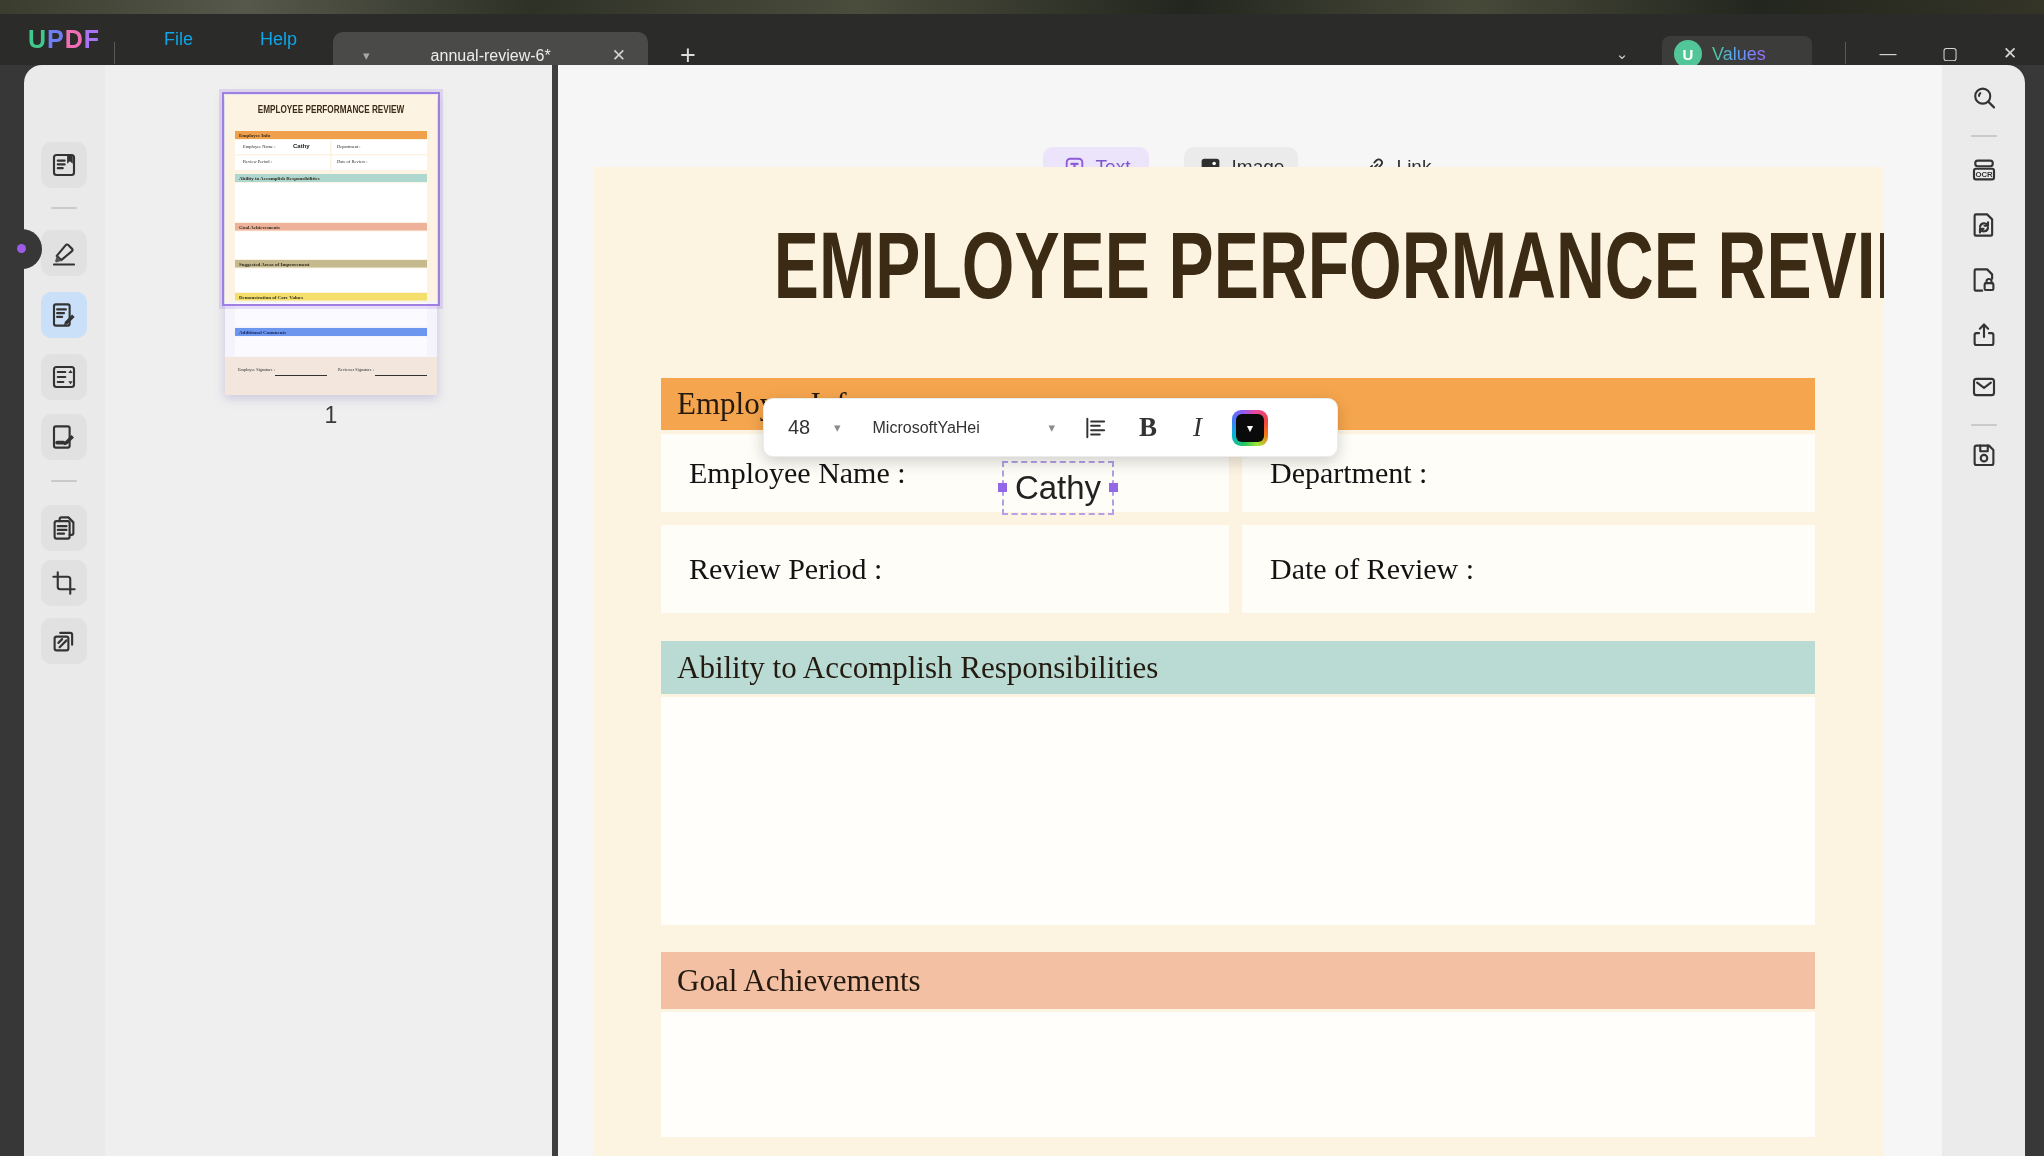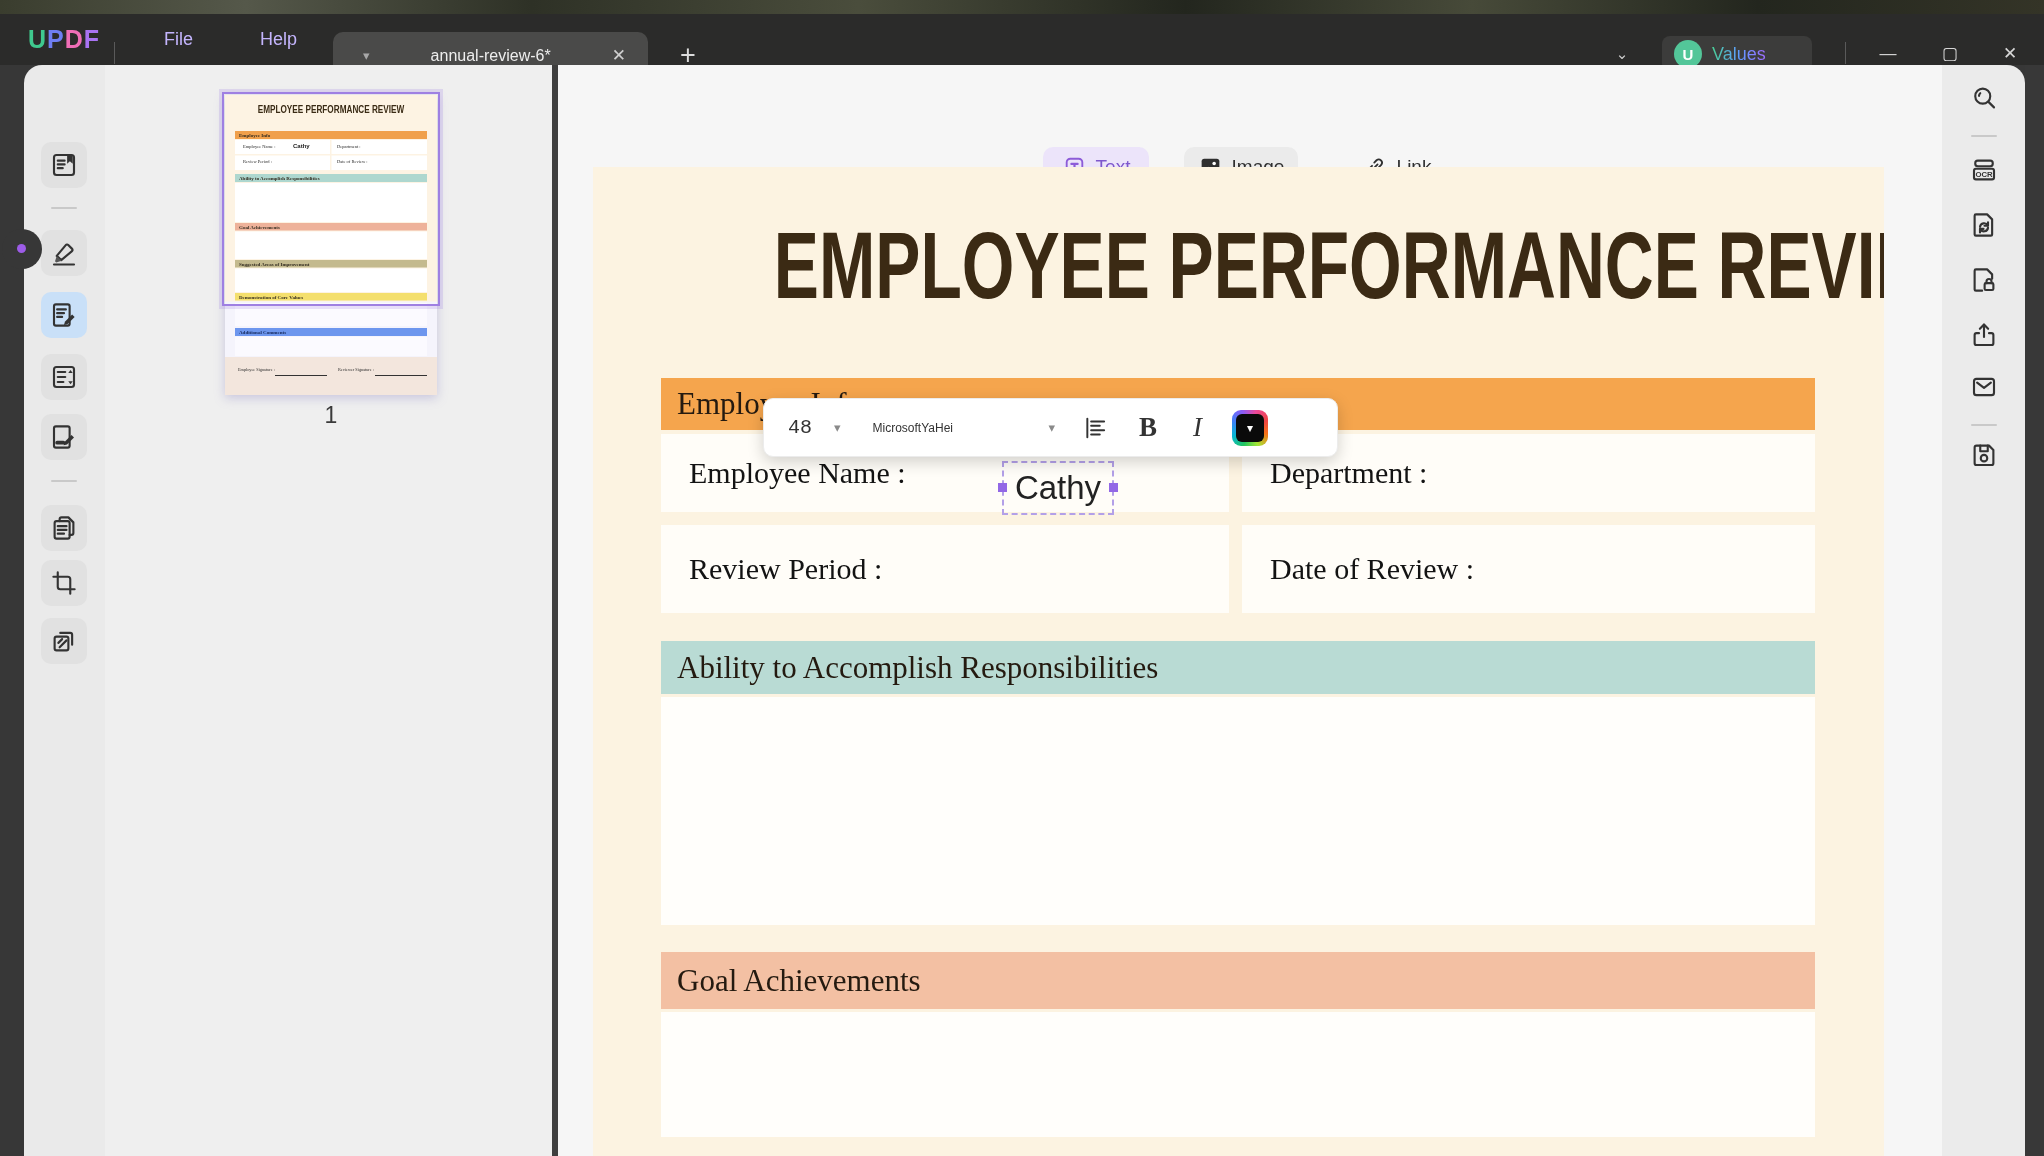--- a/index.html
+++ b/index.html
@@ -9,21 +9,21 @@
 
   
   .desktop{left:0;top:0;width:2044px;height:14px;
     background:linear-gradient(90deg,#3a3d2e,#55584a 12%,#2e3126 26%,#4a4d3c 42%,#23261e 58%,#474a39 72%,#23261e 86%,#343427);}
   .titlebar{left:0;top:14px;width:2044px;height:51px;background:#2b2b2a;}
   .logo{left:28px;top:0;height:51px;display:flex;align-items:center;
     font-size:25px;font-weight:bold;letter-spacing:1px;}
   .logo span{display:inline-block;}
   .lg0{color:#3fc98e}.lg1{color:#6f7ef2}.lg2{color:#ef6eb6}.lg3{color:#a873f2}
   .tb-sep{top:28px;width:1px;height:22px;background:#5a5a5a;}
-  .menu{top:0;height:51px;display:flex;align-items:center;color:#c4b5fd;font-size:18px;padding:0 14px;cursor:default;}
+  .menu{top:0;height:51px;display:flex;align-items:center;color:#0ea5e9;font-size:18px;padding:0 14px;cursor:default;}
   .tab{left:333px;top:18px;width:315px;height:47px;background:#4a4a49;border-radius:10px 10px 0 0;
     display:flex;align-items:center;color:#ededed;font-size:16px;}
   .tab .chev{color:#a8a8a8;font-size:13px;margin-left:30px;}
   .tab .label{flex:1;text-align:center;}
   .tab .close{color:#cfcfcf;font-size:17px;margin-right:22px;}
   .newtab{left:668px;top:18px;width:40px;height:47px;color:#dcdcdc;font-size:27px;font-weight:300;
     display:flex;align-items:center;justify-content:center;}
   .win-chev{left:1602px;top:14px;width:40px;height:51px;display:flex;align-items:center;justify-content:center;color:#cfcfcf;font-size:15px;}
   .upgrade{left:1662px;top:22px;width:150px;height:36px;background:#3c3c3b;border-radius:8px;
     display:flex;align-items:center;}
@@ -95,22 +95,22 @@
     display:flex;align-items:center;justify-content:center;
     font-family:"Liberation Sans",sans-serif;font-size:33px;color:#222;}
   .handle{position:absolute;width:9px;height:9px;background:#9268e6;top:50%;margin-top:-5px;}
   .h-left{left:-6px;} .h-right{right:-6px;}
 
   
   .fmt{left:763px;top:398px;width:573px;height:57px;background:#fff;border-radius:10px;
     border:1px solid #ececec;box-shadow:0 5px 16px rgba(0,0,0,.18);
     display:flex;align-items:center;color:#333;}
   .fmt .chev{color:#8a8a8a;font-size:13px;}
-  .fmt-size{margin-left:24px;font-size:20px;width:46px;font-family:Liberation Mono, monospace;}
-  .fmt-name{margin-left:32px;font-size:12px;width:176px;}
+  .fmt-size{margin-left:24px;font-size:20px;width:46px;}
+  .fmt-name{margin-left:32px;font-size:16px;width:176px;}
   .fmt .bold{font-family:"Liberation Serif",serif;font-weight:bold;font-size:27px;margin-left:30px;}
   .fmt .italic{font-family:"Liberation Serif",serif;font-style:italic;font-size:27px;margin-left:36px;}
   .align-icon{margin-left:28px;width:26px;height:26px;}
   .color-btn{margin-left:30px;width:36px;height:36px;border-radius:9px;
     background:conic-gradient(from 200deg,#22c55e,#06b6d4,#3b82f6,#8b5cf6,#ec4899,#ef4444,#f97316,#a3e635,#22c55e);
     display:flex;align-items:center;justify-content:center;}
   .color-inner{width:28px;height:28px;border-radius:6px;background:#0a0a0a;
     display:flex;align-items:center;justify-content:center;color:#fff;font-size:12px;}
 </style>
 </head>

